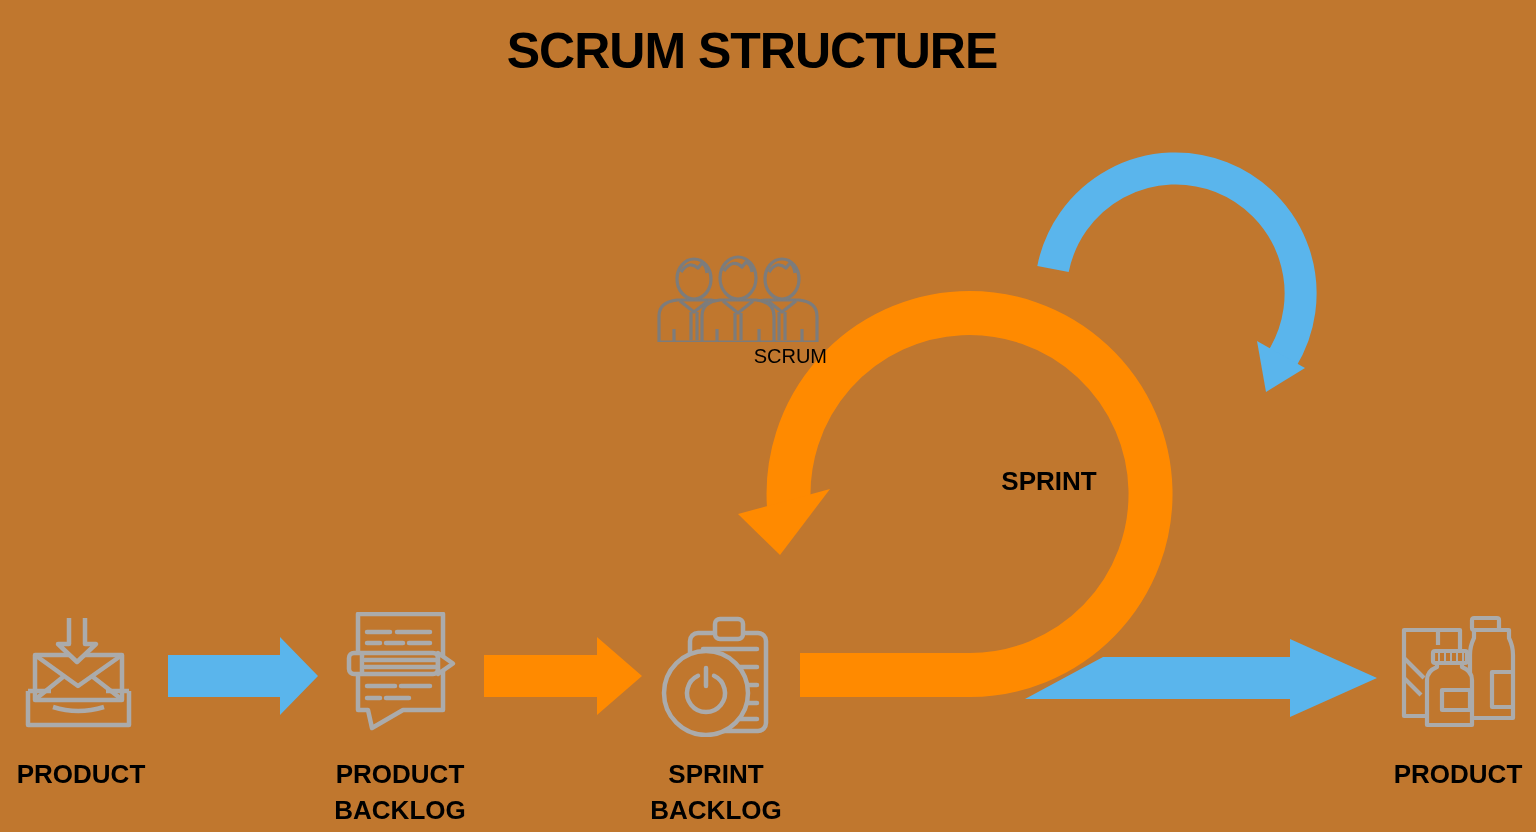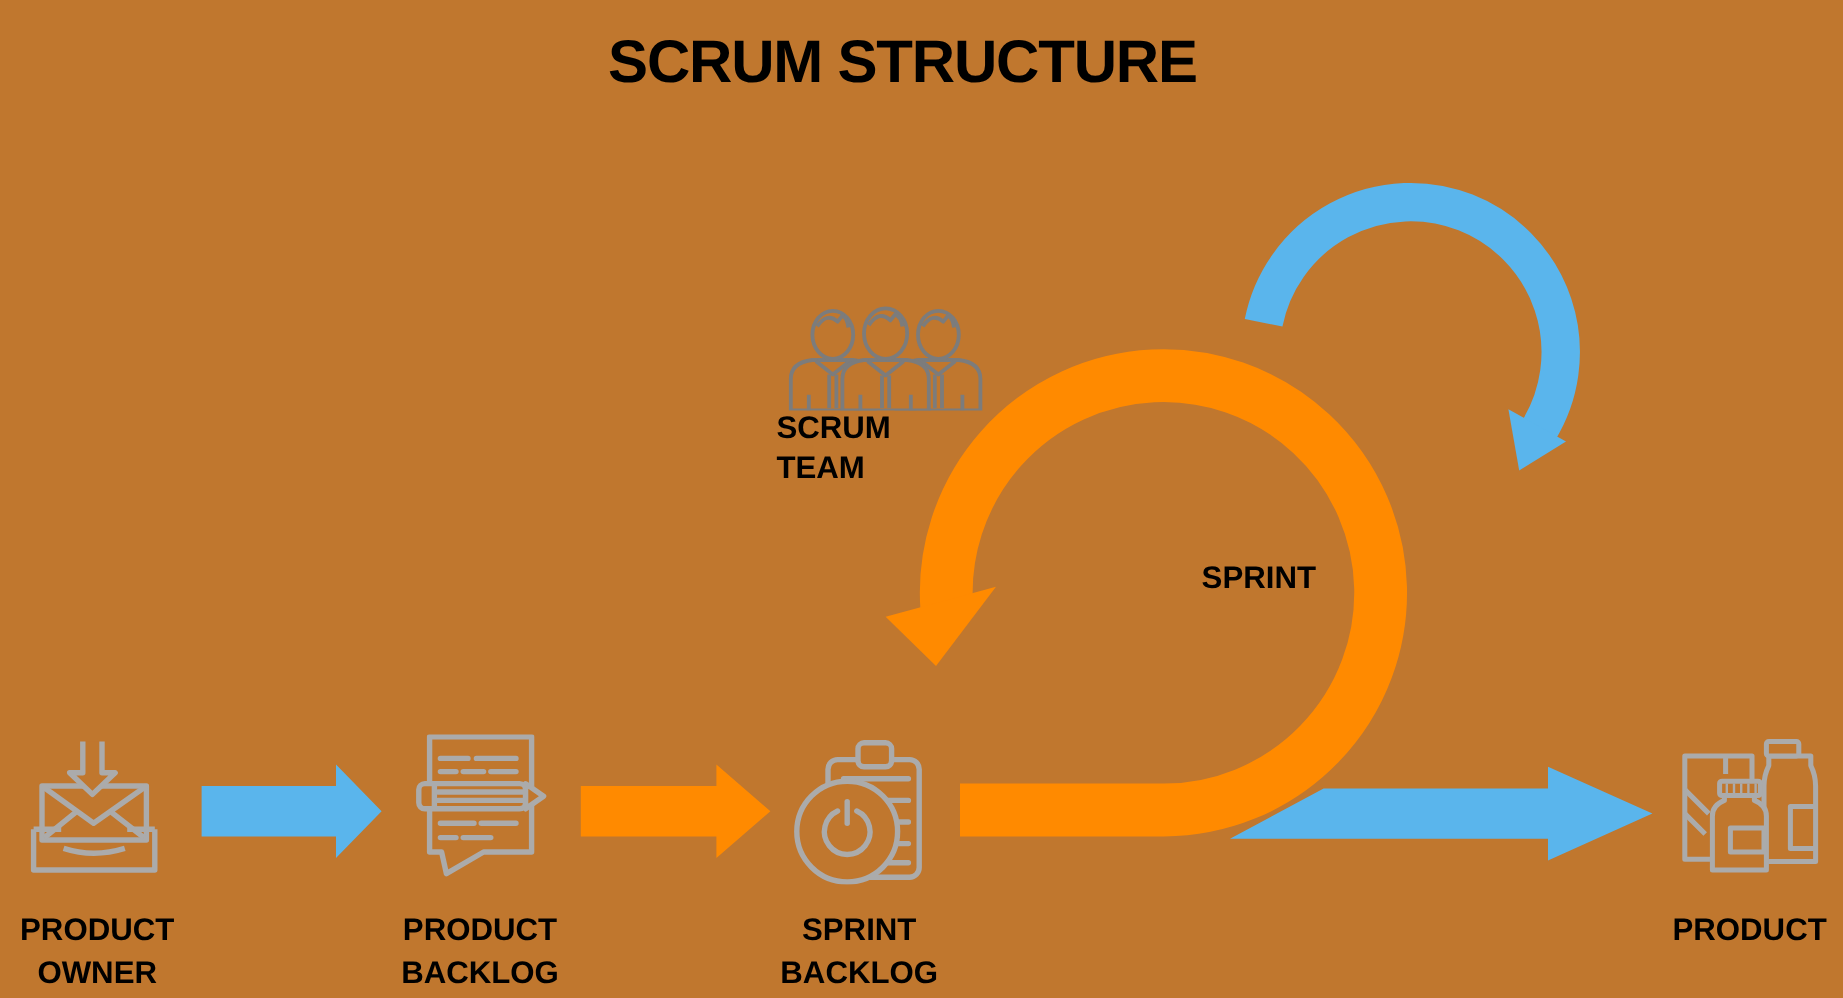--- a/index.html
+++ b/index.html
@@ -26,22 +26,22 @@
     font-size: 50px; font-weight: 800; letter-spacing: -1px;
     color: var(--text);
   }
   .node-label {
     text-align: center;
     font-size: 26px; font-weight: 700; line-height: 36px;
     color: var(--text);
     margin-top: 12px;
   }
   .team-label {
-    text-align: left;
-    font-size: 26px; font-weight: 700; line-height: 33px;
+    text-align: right;
+    font-size: 20px; font-weight: 400; line-height: 33px;
     color: var(--text);
   }
   .sprint-label {
     width: 200px; text-align: center;
     font-size: 26px; font-weight: 700;
     color: var(--text);
   }
   svg { display: block; }
   .arrows-layer { left: 0; top: 0; pointer-events: none; }
 
@@ -108,21 +108,20 @@
         <path class="t-stroke" d="M 85,63 L 85,90 M 91,63 L 91,90"></path>
         <path class="t-stroke" d="M 67,79 L 67,92 M 109,79 L 109,92"></path>
         <ellipse class="t-bgfill" cx="88" cy="28" rx="18" ry="21"></ellipse>
         <path class="t-stroke" d="M 74,21 Q 83,8 92,17 L 96,12 Q 101,14 102,22"></path>
       </g>
     </g>
   </svg>
 
   <div class="abs team-label" style="left:647px; top:340px; width:180px;">
     <div>SCRUM</div>
-    <div>TEAM</div>
   </div>
 
   <div class="abs sprint-label" style="left:949px; top:466px;">SPRINT</div>
 
   <svg class="abs" style="left:25px; top:612px;" width="110" height="116" viewBox="0 0 110 116">
     <g stroke-width="4.5" stroke-linejoin="round">
 
       <g>
         <rect class="g-bgfill" x="10" y="43" width="87" height="45"></rect>
         <path class="g-stroke" d="M 10,43 L 53,74 L 97,43"></path>
@@ -187,21 +186,20 @@
         <path class="g-bgfill" d="M 37,51 L 37,55 Q 27,59 27,68 L 27,113 L 72,113 L 72,68 Q 72,59 62,55 L 62,51 Z"></path>
         <rect class="g-bgfill" x="33" y="39" width="34" height="12" rx="2"></rect>
         <path class="g-stroke" stroke-width="2" d="M 39,41 L 39,49 M 45,41 L 45,49 M 51,41 L 51,49 M 57,41 L 57,49 M 63,41 L 63,49"></path>
         <rect class="g-stroke" x="42" y="78" width="28" height="20"></rect>
       </g>
     </g>
   </svg>
 
   <div class="abs node-label" style="left:0px; top:744px; width:162px;">
     <div>PRODUCT</div>
-    <div>OWNER</div>
   </div>
 
   <div class="abs node-label" style="left:319px; top:744px; width:162px;">
     <div>PRODUCT</div>
     <div>BACKLOG</div>
   </div>
 
   <div class="abs node-label" style="left:635px; top:744px; width:162px;">
     <div>SPRINT</div>
     <div>BACKLOG</div>

